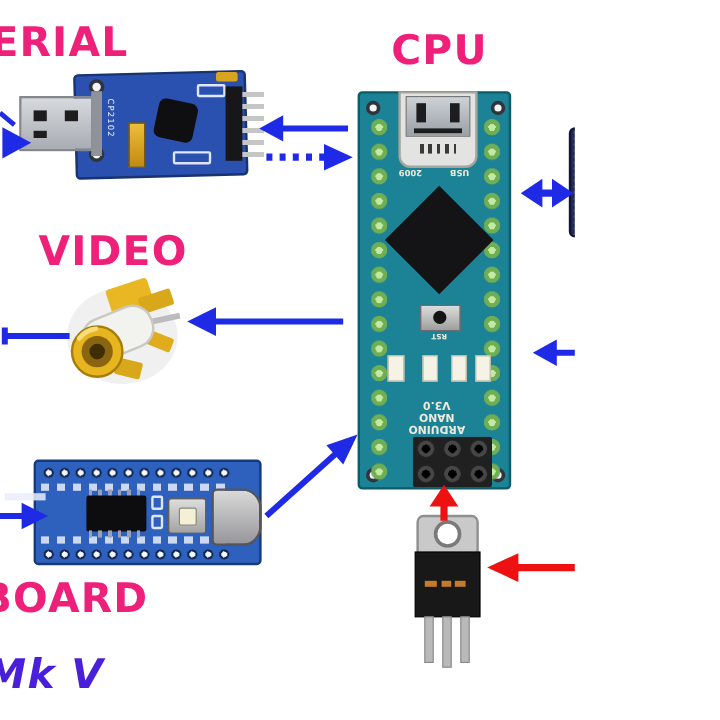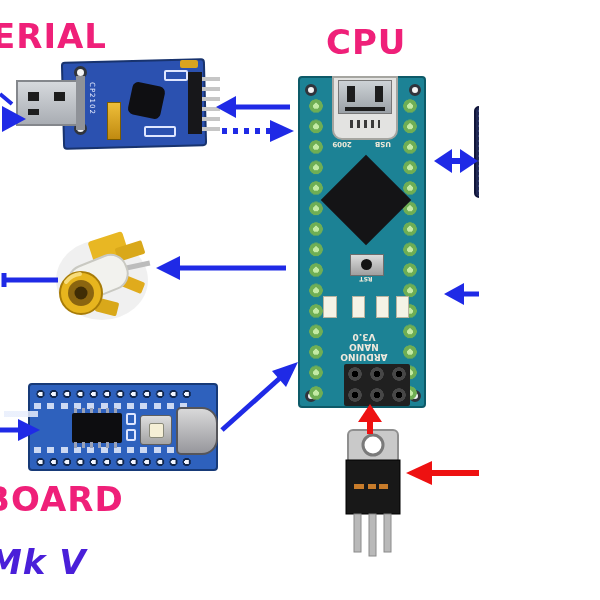--- a/index.html
+++ b/index.html
@@ -58,20 +58,21 @@
   .kbd-btn-in{position:absolute;left:8px;top:7px;width:13px;height:13px;background:#f5efd6;border:1px solid #8a8a7a;border-radius:2px;}
   .kbd-usb{background:linear-gradient(180deg,#d9d9d9,#97979c);border:2px solid #55555a;border-radius:5px 16px 16px 5px;box-sizing:border-box;}
 </style>
 </head>
 <body>
 
 <div id="stage">
 
   <div class="lbl" style="left:-8px;top:16px;">ERIAL</div>
   <div class="lbl" style="left:326px;top:22px;text-align:right;">CPU</div>
+  <div class="lbl" style="left:32px;top:190px;">VIDEO</div>
   <div class="lbl" style="left:-16px;top:479px;">BOARD</div>
   <div class="lbl lbl-version" style="left:-12px;top:542px;">Mk V</div>
   <div class="logo-text" style="left:546px;top:2px;">acdc</div>
 
   <svg class="abs" style="left:514px;top:3px;" width="32" height="32">
     <polygon points="11,3 16,9 8,9" fill="#ef8c1e"></polygon>
     <polygon points="23,3 27,9 19,9" fill="#ef8c1e"></polygon>
     <circle cx="17" cy="11" r="6" fill="#ef8c1e"></circle>
     <ellipse cx="17" cy="13" rx="3.6" ry="2.8" fill="#fff"></ellipse>
     <ellipse cx="16" cy="21" rx="6.5" ry="8" fill="#e8831a"></ellipse>

